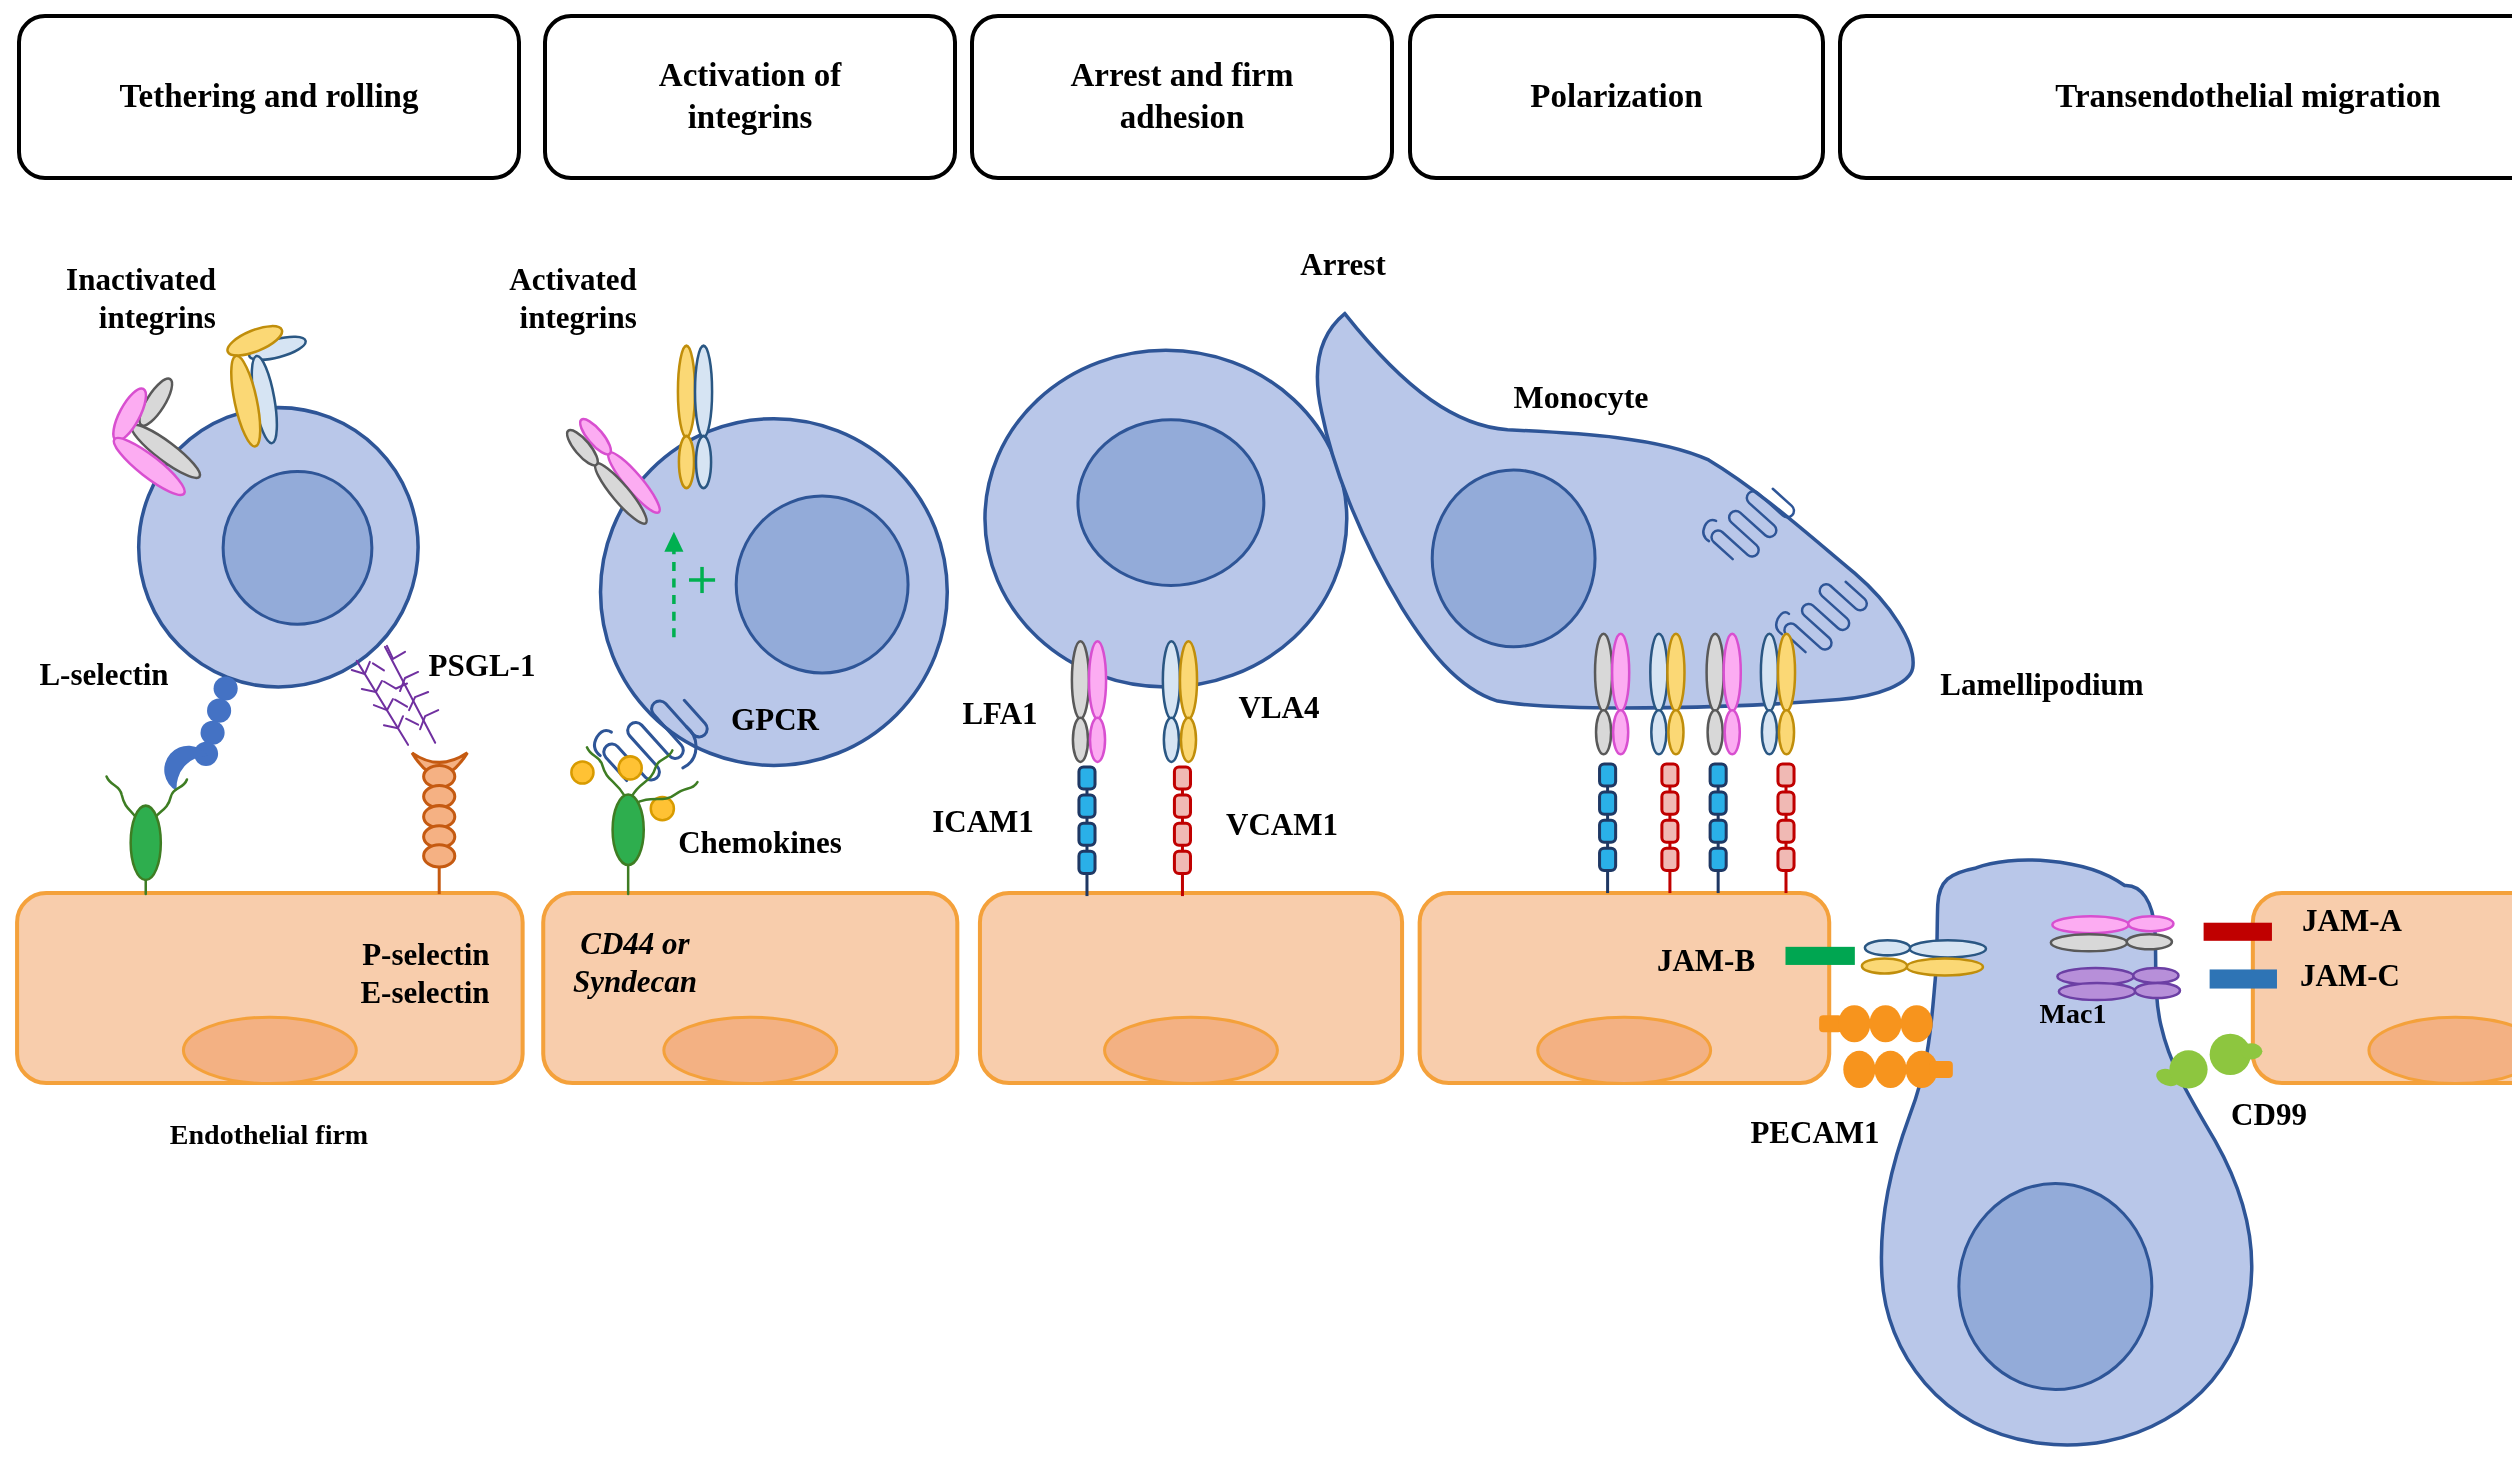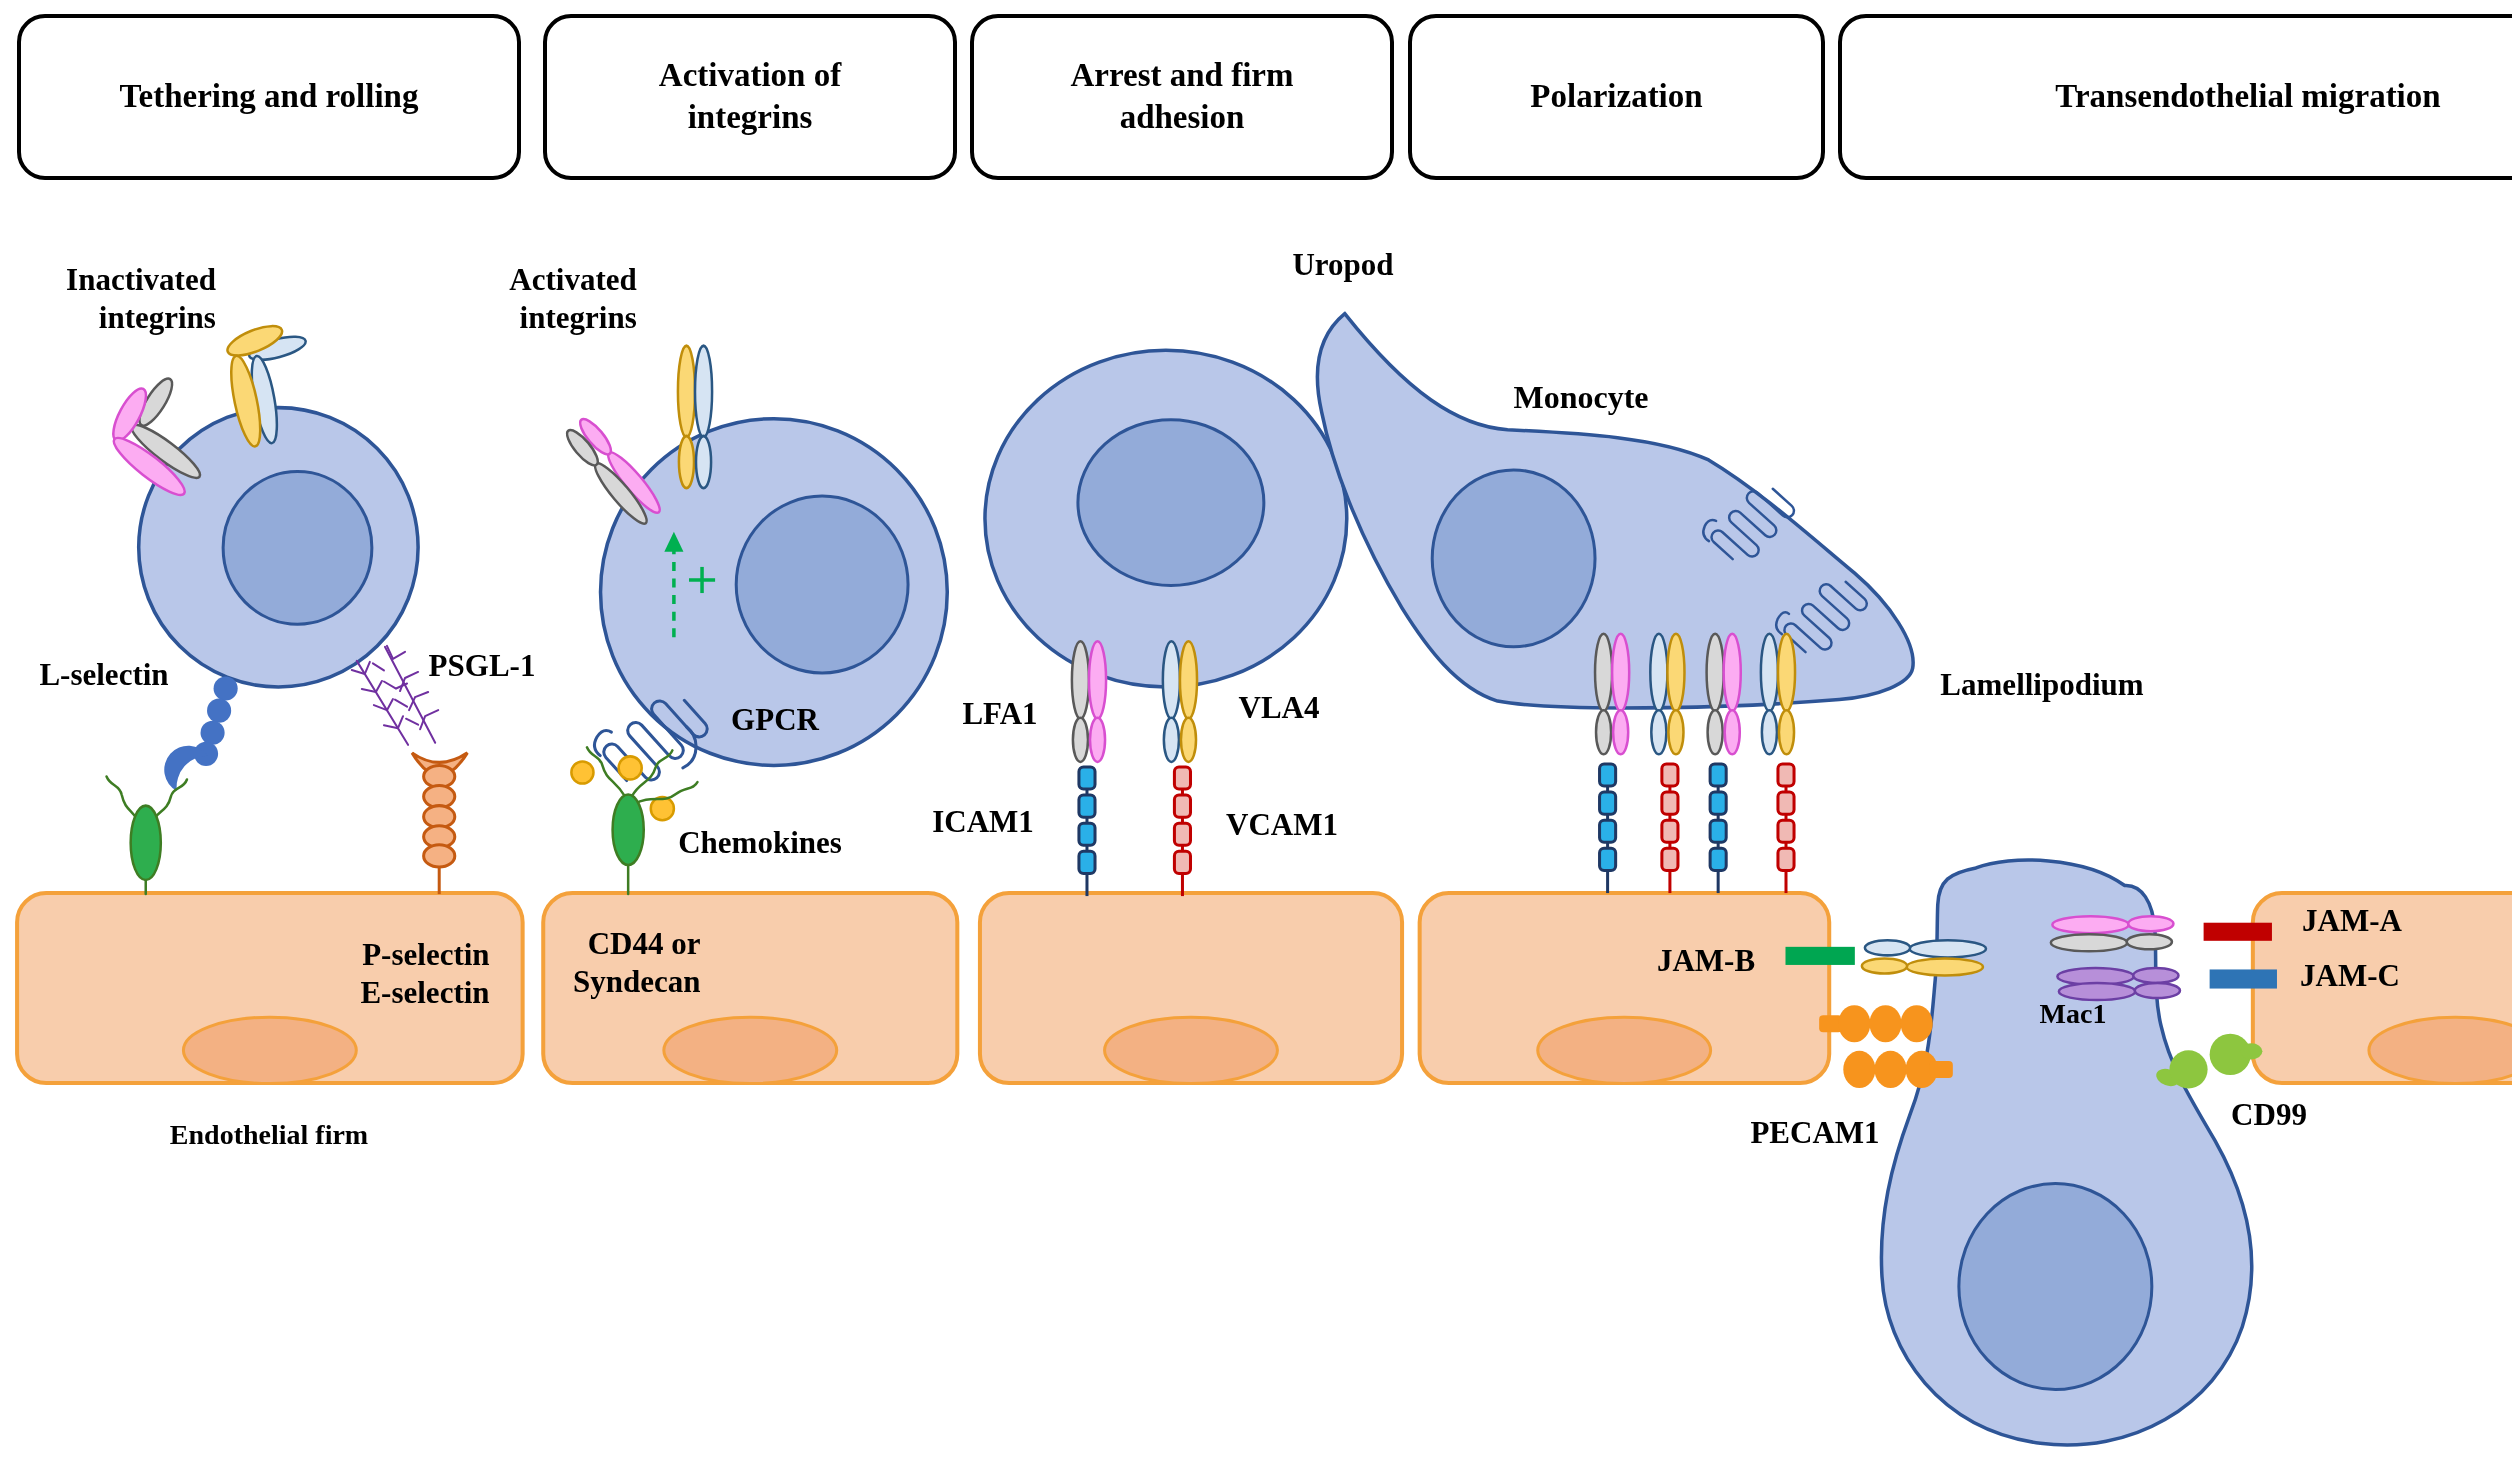--- a/index.html
+++ b/index.html
@@ -7,21 +7,21 @@
   #canvas{position:absolute;left:0;top:0;width:2680px;height:1462px;background:var(--background,#fff);}
   svg{position:absolute;left:0;top:0;}
   
   .stage-box{position:absolute;top:13.6px;height:166px;background:#fff;border:4px solid var(--box_border,#000);
     border-radius:28px;display:flex;align-items:center;justify-content:center;box-sizing:border-box;}
   .stage-box span{font-weight:700;font-size:33px;line-height:1.25;color:var(--text,#000);
     text-align:center;white-space:pre-line;}
   
   .lbl{position:absolute;font-weight:700;font-size:31px;line-height:1.22;color:var(--text,#000);
     white-space:pre-line;text-align:right;transform:translateX(-50%);}
-  .lbl.left{transform:none;text-align:right;}
+  .lbl.left{transform:none;text-align:center;font-style:italic;}
   .lbl.big{font-size:32px;}
   .lbl.med{font-size:28px;}
   
   .cell{fill:var(--cell_fill);stroke:var(--cell_stroke);stroke-width:7;}
   .nuc{fill:var(--nucleus_fill);stroke:var(--cell_stroke);stroke-width:6;}
   .endo{fill:var(--endo_fill);stroke:var(--endo_stroke);stroke-width:8;}
   .endonuc{fill:var(--endo_nucleus_fill);stroke:var(--endo_stroke);stroke-width:6;}
   .pinkc{fill:var(--pink_fill);stroke:var(--pink_stroke);stroke-width:5;}
   .grayc{fill:var(--gray_fill);stroke:var(--gray_stroke);stroke-width:5;}
   .yellowc{fill:var(--yellow_fill);stroke:var(--yellow_stroke);stroke-width:5;}
@@ -278,21 +278,21 @@
 E-selectin</div>
   <div class="lbl med" style="left:269px;top:1118px">Endothelial firm</div>
   <div class="lbl" style="left:775px;top:701px">GPCR</div>
   <div class="lbl" style="left:760px;top:824px">Chemokines</div>
   <div class="lbl left" style="left:573px;top:925px">CD44 or
 Syndecan</div>
   <div class="lbl" style="left:1000px;top:695px">LFA1</div>
   <div class="lbl" style="left:1279px;top:689px">VLA4</div>
   <div class="lbl" style="left:983px;top:803px">ICAM1</div>
   <div class="lbl" style="left:1282px;top:806px">VCAM1</div>
-  <div class="lbl" style="left:1343px;top:246px">Uropod</div>
+  <div class="lbl" style="left:1343px;top:246px">Arrest</div>
   <div class="lbl big" style="left:1581px;top:378px">Monocyte</div>
   <div class="lbl" style="left:2042px;top:666px">Lamellipodium</div>
   <div class="lbl" style="left:1706px;top:942px">JAM-B</div>
   <div class="lbl" style="left:1815px;top:1114px">PECAM1</div>
   <div class="lbl med" style="left:2073px;top:997px">Mac1</div>
   <div class="lbl" style="left:2352px;top:902px">JAM-A</div>
   <div class="lbl" style="left:2350px;top:957px">JAM-C</div>
   <div class="lbl" style="left:2269px;top:1096px">CD99</div>
 
 </div>

